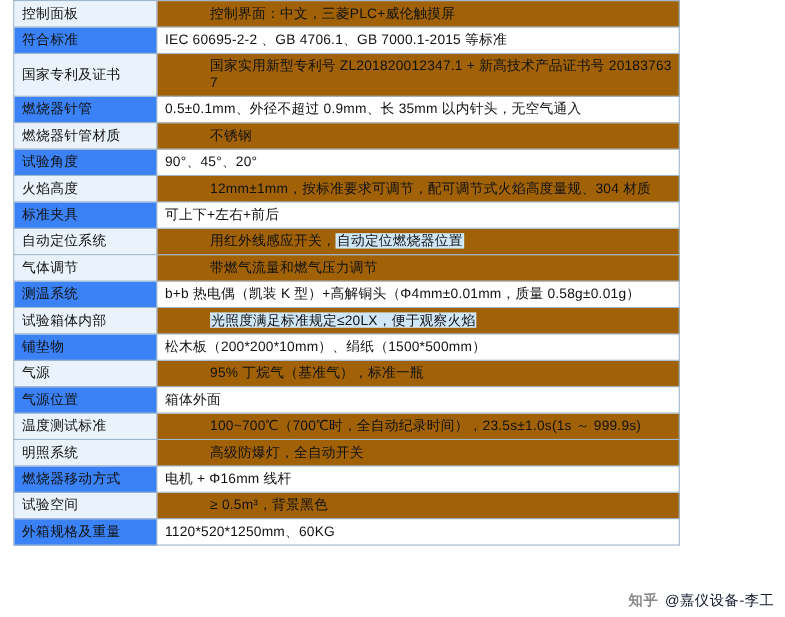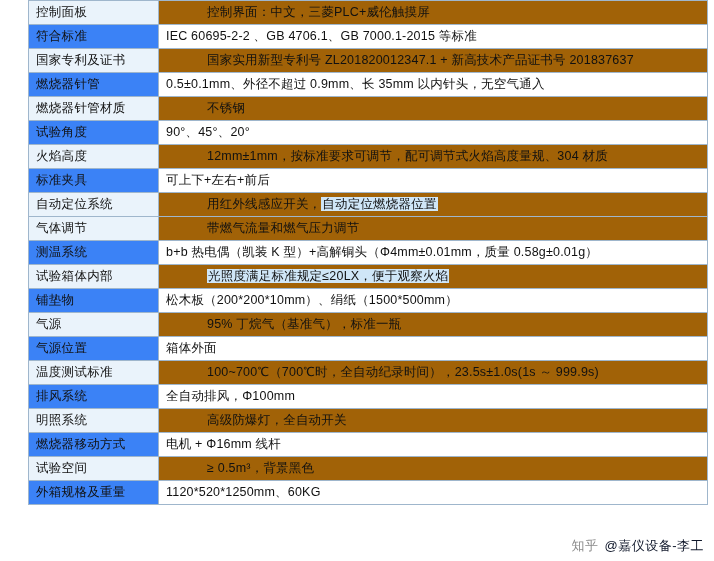--- a/index.html
+++ b/index.html
@@ -42,22 +42,22 @@
     font-weight: bold;
     letter-spacing: 0.5px;
     color: #111111;
     border-bottom: 2px solid #111111;
     padding-bottom: 1px;
     line-height: 17px;
   }
   
   table.spec-table {
     border-collapse: collapse;
-    width: 680px;
-    margin-left: 28px;
+    width: 606px;
+    margin-left: 12px;
     table-layout: fixed;
   }
   table.spec-table td {
     border: 1px solid #9fb6cc;
     font-size: 12.5px;
     line-height: 15px;
     padding: 4px 6px 4px 7px;
     vertical-align: middle;
     height: 18px;
     box-sizing: border-box;
@@ -90,21 +90,21 @@
     position: absolute;
     right: 10px;
     bottom: 6px;
     display: flex;
     align-items: center;
     font-size: 13px;
     color: #9b9b9b;
     letter-spacing: 0.5px;
   }
   .zhihu-mark {
-    font-weight: normal;
+    font-weight: bold;
     color: #8a8a8a;
     margin-right: 6px;
     font-size: 13px;
   }
   .wm-name {
     color: #0f172a;
   }
 </style>
 </head>
 <body>
@@ -170,24 +170,20 @@
           <td class="label-cell">气源</td>
           <td class="value-cell">95% 丁烷气（基准气），标准一瓶</td>
         </tr>
         <tr>
           <td class="label-cell">气源位置</td>
           <td class="value-cell">箱体外面</td>
         </tr>
         <tr class="shaded">
           <td class="label-cell">温度测试标准</td>
           <td class="value-cell">100~700℃（700℃时，全自动纪录时间），23.5s±1.0s(1s ～ 999.9s)</td>
-        </tr>
-        <tr>
-          <td class="label-cell">排风系统</td>
-          <td class="value-cell">全自动排风，Φ100mm</td>
         </tr>
         <tr class="shaded">
           <td class="label-cell">明照系统</td>
           <td class="value-cell">高级防爆灯，全自动开关</td>
         </tr>
         <tr>
           <td class="label-cell">燃烧器移动方式</td>
           <td class="value-cell">电机 + Φ16mm 线杆</td>
         </tr>
         <tr class="shaded">

